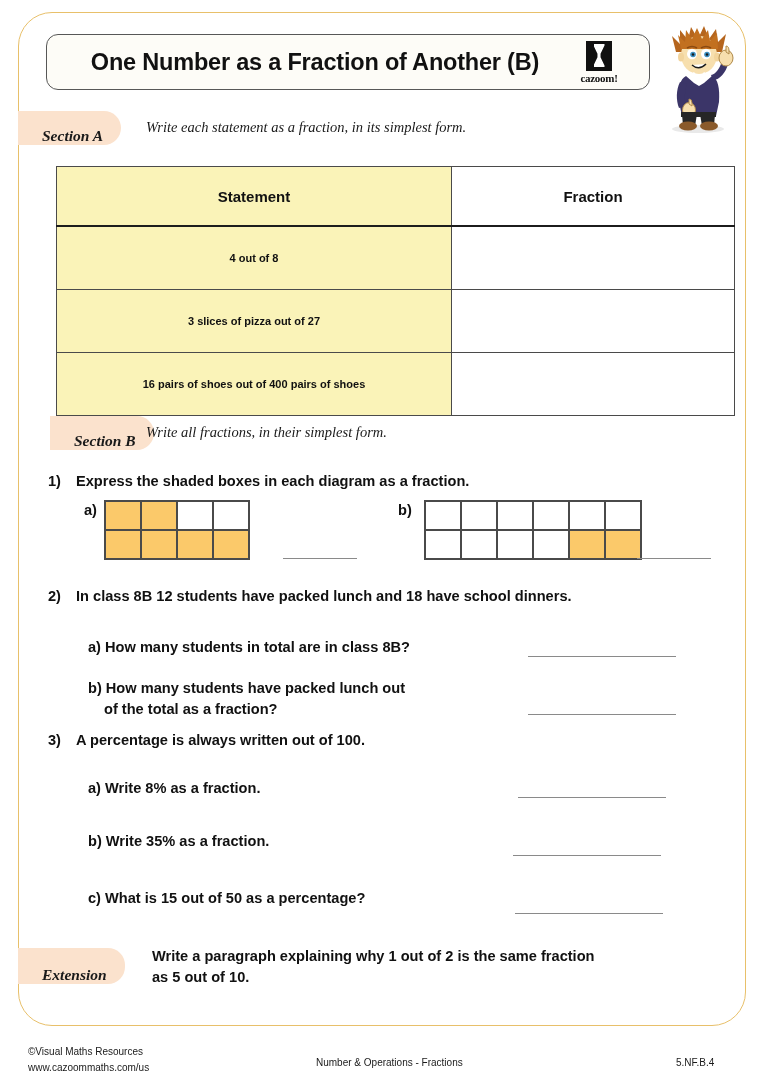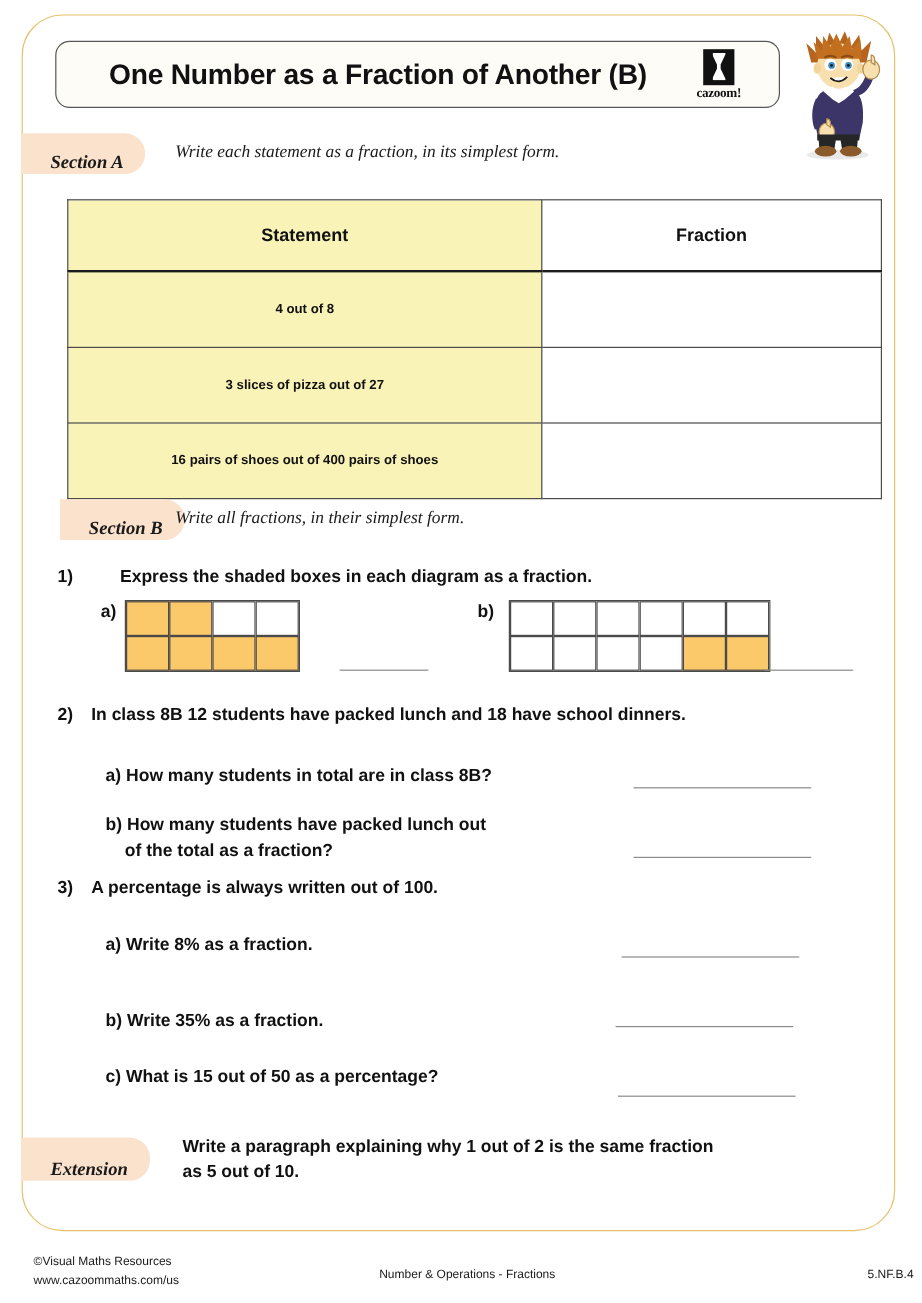--- a/index.html
+++ b/index.html
@@ -277,21 +277,21 @@
     </tr>
   </tbody>
 </table>
 
 <div class="section-pill" style="top:416px;margin-left:32px;">
   <span>Section B</span>
 </div>
 <div class="section-instr" style="left:146px; top:424px;">Write all fractions, in their simplest form.</div>
 
 <div class="q" style="left:48px; top:471px;">1)</div>
-<div class="q" style="left:76px; top:471px;margin-left:24px;">Express the shaded boxes in each diagram as a fraction.</div>
+<div class="q" style="left:76px; top:471px;">Express the shaded boxes in each diagram as a fraction.</div>
 
 <div class="q" style="left:84px; top:500px;">a)</div>
 <div class="grid" id="grid-a" style="left:104px; top:500px; grid-template-columns:repeat(4,36px);">
     <div class="cell on"></div>
     <div class="cell on"></div>
     <div class="cell off"></div>
     <div class="cell off"></div>
     <div class="cell on"></div>
     <div class="cell on"></div>
     <div class="cell on"></div>
@@ -325,28 +325,28 @@
 <div class="q" style="left:88px; top:678px;">b) How many students have packed lunch out</div>
 <div class="q" style="left:104px; top:699px;">of the total as a fraction?</div>
 <div class="ansline" style="left:528px; top:714px; width:148px;"></div>
 
 <div class="q" style="left:48px; top:730px;">3)</div>
 <div class="q" style="left:76px; top:730px;">A percentage is always written out of 100.</div>
 
 <div class="q" style="left:88px; top:778px;">a) Write 8% as a fraction.</div>
 <div class="ansline" style="left:518px; top:797px; width:148px;"></div>
 
-<div class="q" style="left:88px; top:831px;margin-top:10px;">b) Write 35% as a fraction.</div>
+<div class="q" style="left:88px; top:831px;">b) Write 35% as a fraction.</div>
 <div class="ansline" style="left:513px; top:855px; width:148px;"></div>
 
 <div class="q" style="left:88px; top:888px;">c) What is 15 out of 50 as a percentage?</div>
 <div class="ansline" style="left:515px; top:913px; width:148px;"></div>
 
 <div class="section-pill" style="top:948px; height:36px;">
   <span>Extension</span>
 </div>
 <div class="q" style="left:152px; top:946px;">Write a paragraph explaining why 1 out of 2 is the same fraction</div>
 <div class="q" style="left:152px; top:967px;">as 5 out of 10.</div>
 
 <div class="foot" style="left:28px; top:1046px;">©Visual Maths Resources</div>
 <div class="foot link" style="left:28px; top:1062px;">www.cazoommaths.com/us</div>
 <div class="foot" style="left:316px; top:1057px;">Number &amp; Operations - Fractions</div>
-<div class="foot" style="left:676px; top:1057px;margin-left:47px;">5.NF.B.4</div>
+<div class="foot" style="left:676px; top:1057px;">5.NF.B.4</div>
 
 </body></html>

